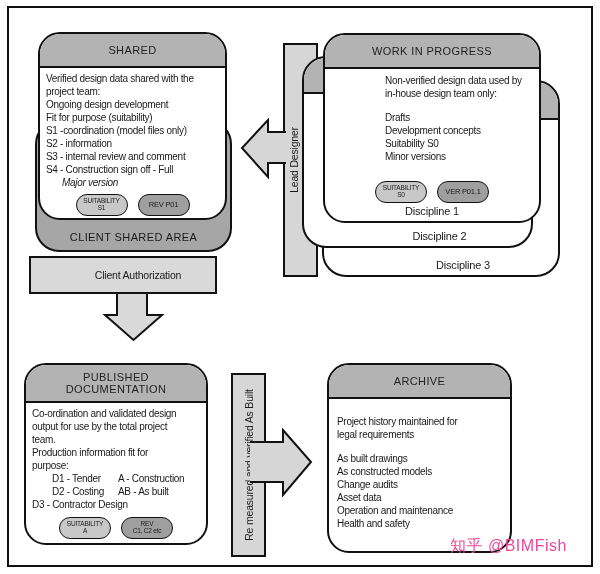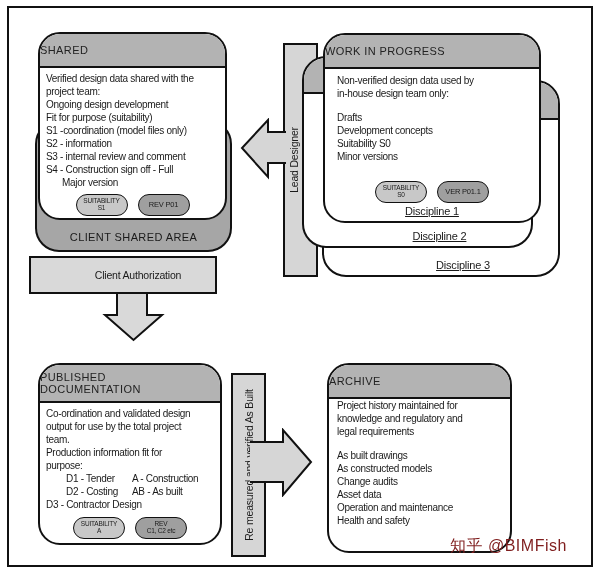--- a/index.html
+++ b/index.html
@@ -12,27 +12,27 @@
     position: absolute; left: 7px; top: 6px; width: 586px; height: 561px;
     border: 2px solid #111;
   }
   
   .box {
     position: absolute; background: #fff; border: 2px solid #111;
     border-radius: 22px; overflow: hidden;
   }
   .box-header {
     background: #b3b3b3; border-bottom: 2px solid #111;
-    display: flex; flex-direction: column; align-items: flex-start; justify-content: center;
+    display: flex; flex-direction: column; align-items: center; justify-content: center;
     text-align: center; font-size: 11px; letter-spacing: 0.4px; color: #222;
   }
   .box-body { padding: 4px 6px; font-size: 10px; letter-spacing: -0.3px; line-height: 13px; }
   .nw { white-space: nowrap; }
   .sp { height: 11px; }
-  .indent { padding-left: 16px; }
+  .indent { padding-left: 16px; font-style: italic; }
   
   .client-band {
     position: absolute; left: 35px; top: 120px; width: 197px; height: 132px;
     background: #a6a6a6; border: 2px solid #111; border-radius: 24px;
   }
   .client-band-label {
     position: absolute; left: 0; right: 0; bottom: 7px; text-align: center;
     font-size: 11px; letter-spacing: 0.4px; color: #1a1a1a;
   }
   
@@ -52,29 +52,29 @@
     display: flex; align-items: center; justify-content: center; font-size: 10.5px; letter-spacing: -0.2px;
   }
   .vbar { position: absolute; background: #d6d6d6; border: 2px solid #111; }
   .vtext {
     position: absolute; left: 50%; top: 50%;
     transform: translate(-50%,-50%) rotate(-90deg);
     text-align: center; font-size: 10.5px; line-height: 13px; letter-spacing: -0.2px; white-space: nowrap;
   }
   .arrow-svg { position: absolute; }
   .discipline-label {
-    position: absolute; bottom: 4px; left: 0; right: 0; text-align: center; font-size: 11px; letter-spacing: -0.2px; text-decoration: underline;
+    position: absolute; bottom: 4px; left: 0; right: 0; text-align: center; font-size: 11px; letter-spacing: -0.2px;
   }
   .discipline-label.shifted { padding-left: 44px; }
   
   .drow { display: flex; }
   .dleft { width: 86px; padding-left: 20px; }
   .watermark {
     position: absolute; left: 450px; top: 536px; font-size: 16px;
-    color: #7f1d1d; letter-spacing: 0.5px; z-index: 60; white-space: nowrap;
+    color: #ec4899; letter-spacing: 0.5px; z-index: 60; white-space: nowrap;
   }
 </style>
 </head>
 <body>
 
 <div class="canvas">
   <div class="frame"></div>
 
   <div class="client-band">
     <div class="client-band-label">CLIENT SHARED AREA</div>
@@ -130,42 +130,42 @@
     <div class="discipline-label shifted">Discipline 3</div>
   </div>
   <div class="box" style="left:302px; top:56px; width:231px; height:192px; border-radius:24px;">
     <div class="box-header" style="height:36px;"></div>
     <div class="discipline-label shifted">Discipline 2</div>
   </div>
   <div class="box" style="left:323px; top:33px; width:218px; height:190px;">
     <div class="box-header" style="height:34px;">
       <span>WORK IN PROGRESS</span>
     </div>
-    <div class="box-body" style="padding:5px 12px;">
+    <div class="box-body" style="padding:5px 12px;margin-left:48px;">
       <div class="nw">Non-verified design data used by</div>
       <div class="nw">in-house design team only:</div>
       <div class="sp"></div>
       <div class="nw">Drafts</div>
       <div class="nw">Development concepts</div>
       <div class="nw">Suitability S0</div>
       <div class="nw">Minor versions</div>
     </div>
     <div class="pill-row" style="bottom:18px;">
       <div class="pill pill-light">
         <span class="tiny">SUITABILITY</span>
         <span class="tiny">S0</span>
       </div>
       <div class="pill pill-dark">
         <span class="small">VER P01.1</span>
       </div>
     </div>
     <div class="discipline-label">Discipline 1</div>
   </div>
 
-  <div class="box" style="left:38px; top:363px; width:184px; height:182px;">
+  <div class="box" style="left:24px; top:363px; width:184px; height:182px;">
     <div class="box-header" style="height:38px; line-height:12px;">
       <span>PUBLISHED</span>
       <span>DOCUMENTATION</span>
     </div>
     <div class="box-body">
       <div class="nw">Co-ordination and validated design</div>
       <div class="nw">output for use by the total project</div>
       <div class="nw">team.</div>
       <div class="nw">Production information fit for</div>
       <div class="nw">purpose:</div>
@@ -196,23 +196,22 @@
   </div>
 
   <svg class="arrow-svg" style="left:250px; top:428px; z-index:5;" width="64" height="69" viewBox="0 0 64 69">
     <path d="M0,14 L33,14 L33,2 L61,34 L33,67 L33,54 L0,54" fill="#d6d6d6" stroke="#111" stroke-width="2" stroke-linejoin="miter"></path>
   </svg>
 
   <div class="box" style="left:327px; top:363px; width:185px; height:190px;">
     <div class="box-header" style="height:34px;">
       <span>ARCHIVE</span>
     </div>
-    <div class="box-body" style="padding:0 8px;">
+    <div class="box-body" style="padding:16px 8px;">
       <div class="nw">Project history maintained for</div>
-      <div class="nw">knowledge and regulatory and</div>
       <div class="nw">legal requirements</div>
       <div class="sp"></div>
       <div class="nw">As built drawings</div>
       <div class="nw">As constructed models</div>
       <div class="nw">Change audits</div>
       <div class="nw">Asset data</div>
       <div class="nw">Operation and maintenance</div>
       <div class="nw">Health and safety</div>
     </div>
   </div>

